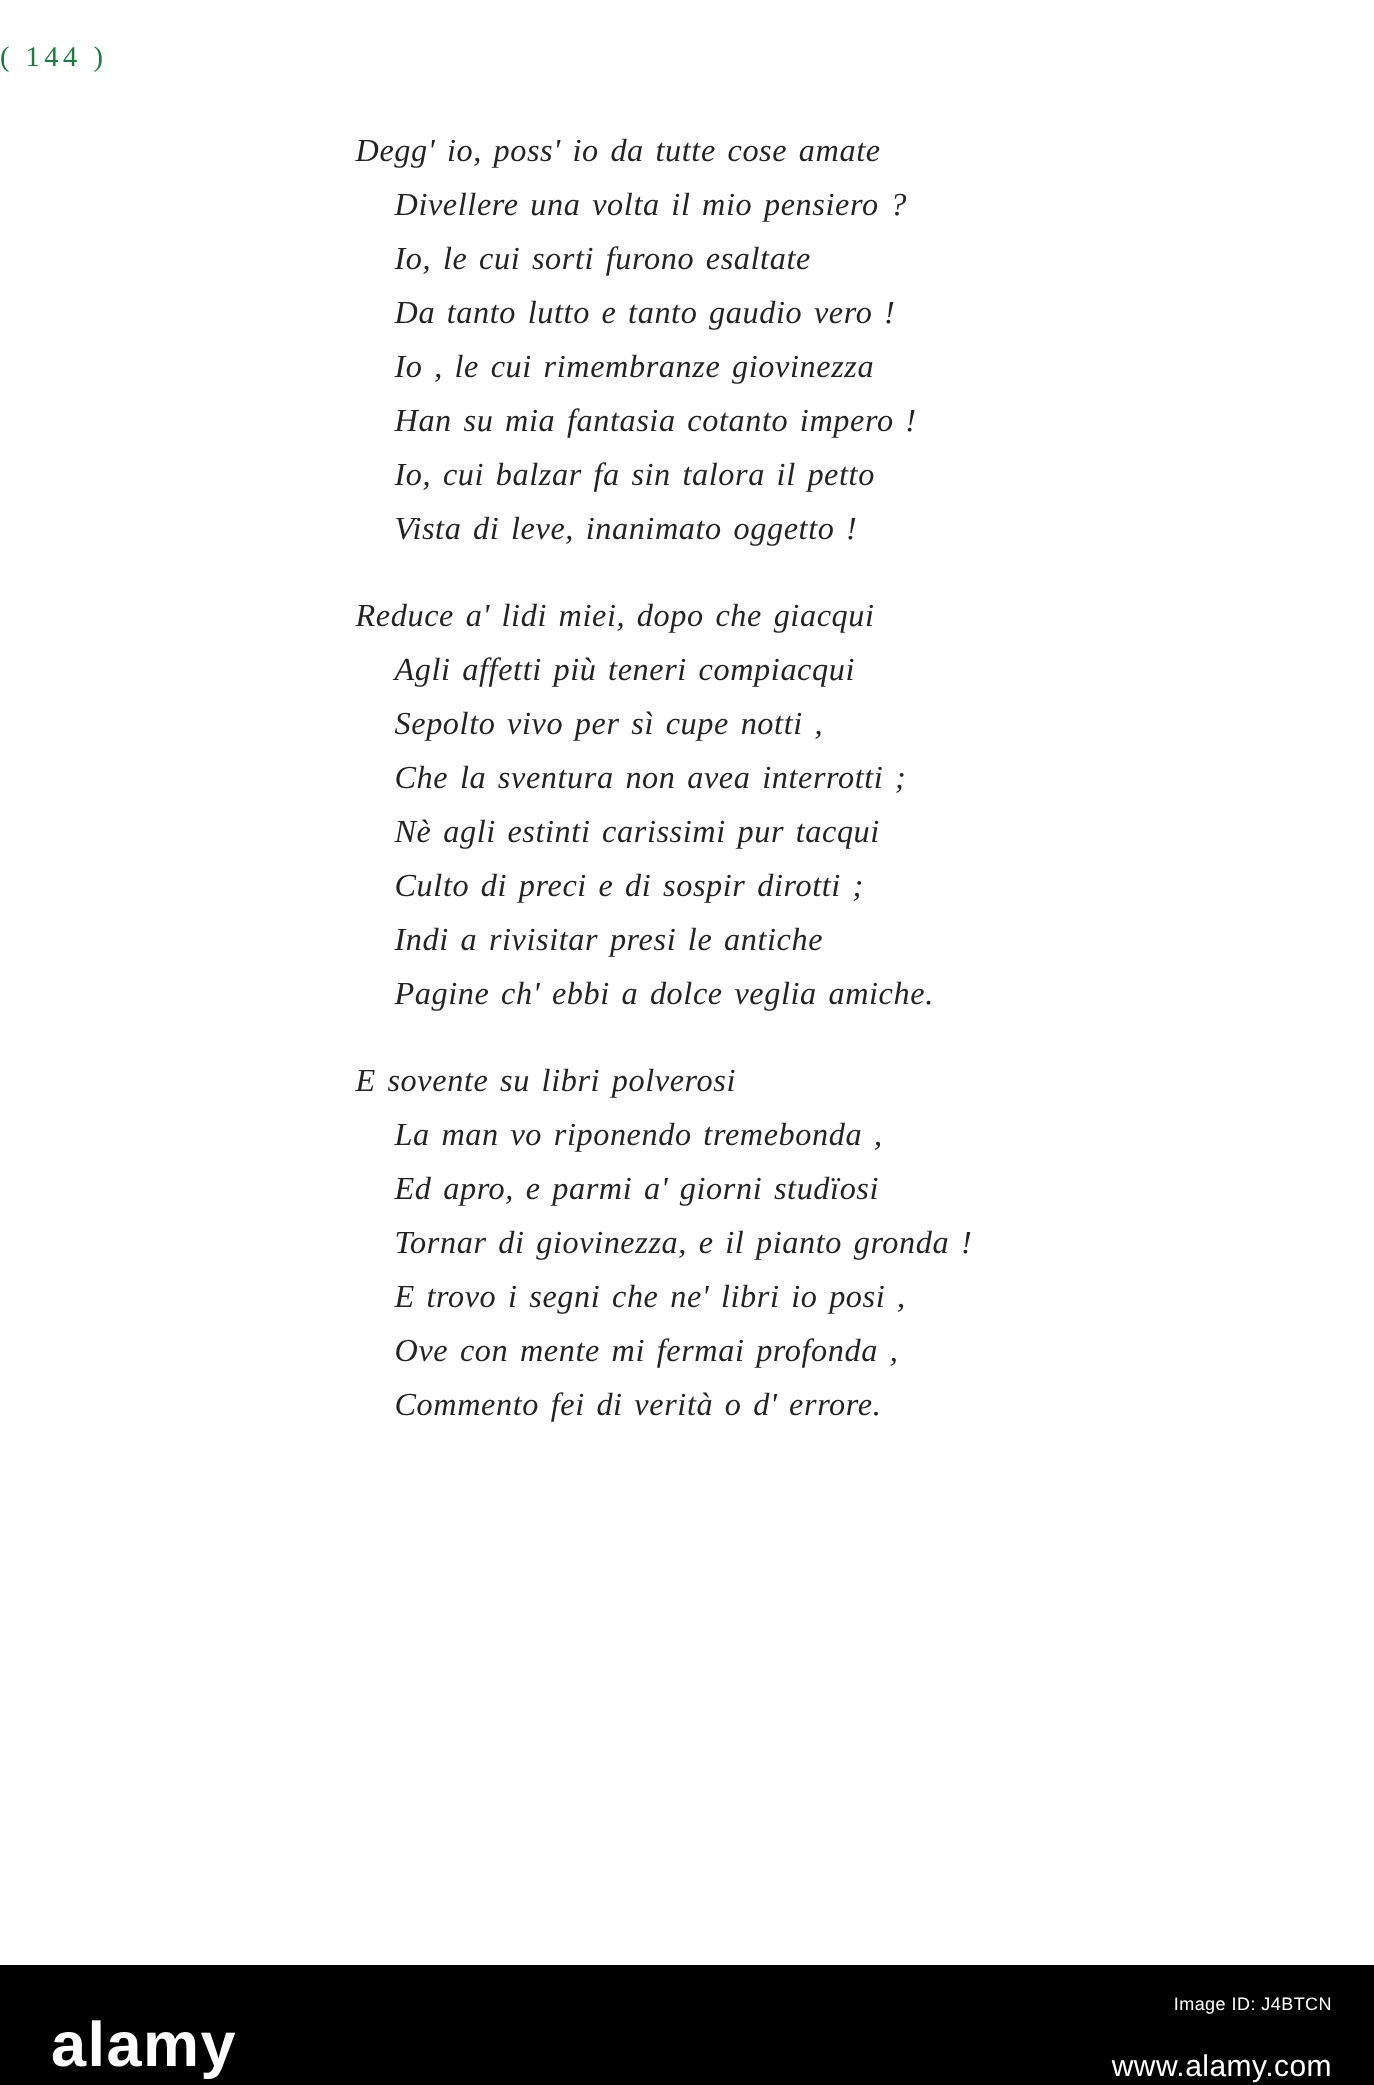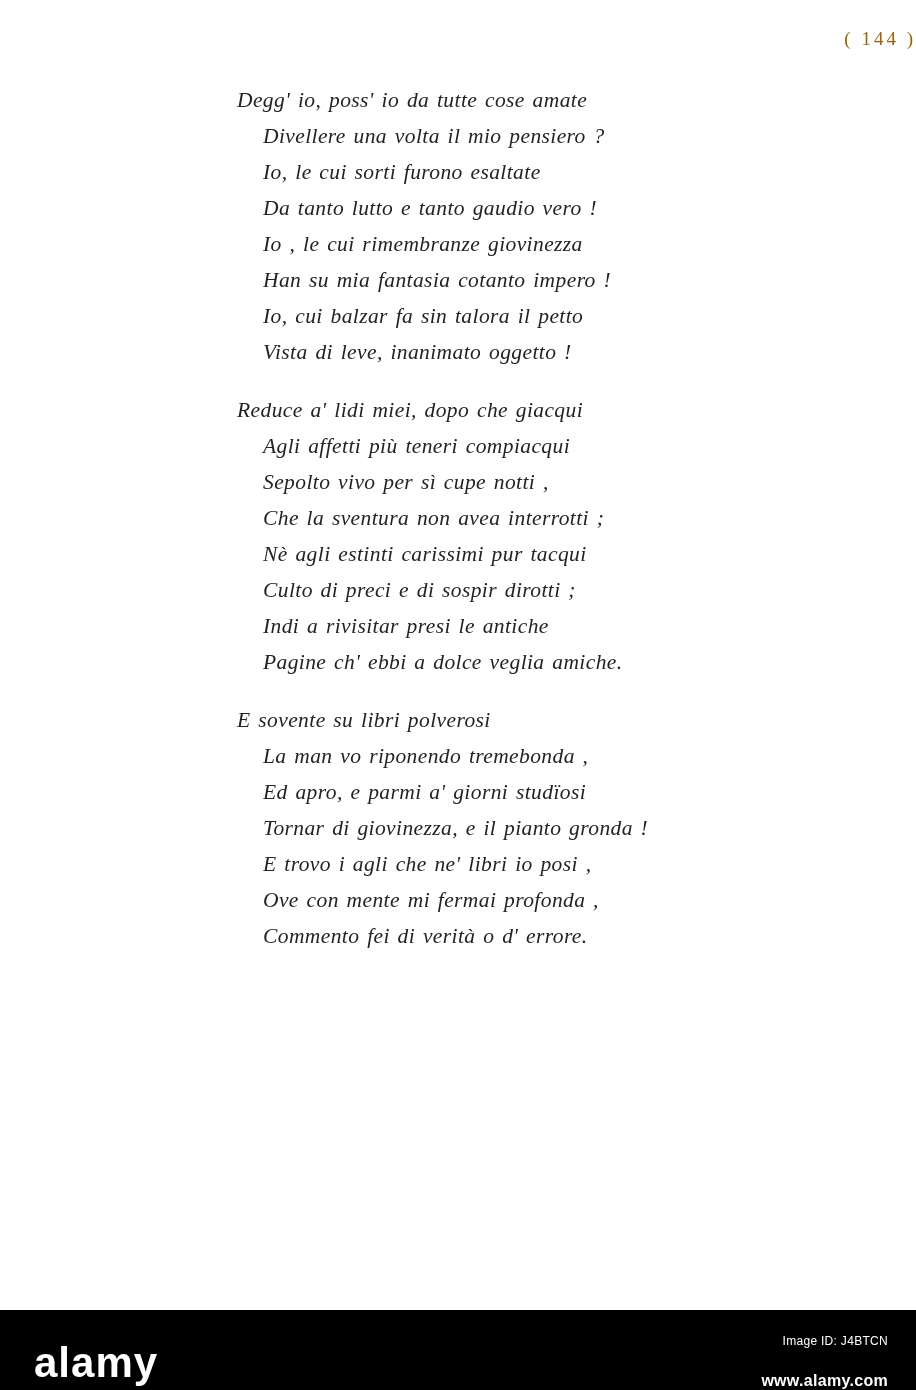--- a/index.html
+++ b/index.html
@@ -15,24 +15,24 @@
     background: #ffffff;
     overflow: hidden;
     font-family: "Liberation Serif", serif;
     color: #262626;
   }
   .page-number {
     position: absolute;
     top: 28px;
     left: 0;
     width: 100%;
-    text-align: right;
+    text-align: left;
     font-size: 19px;
     letter-spacing: 3px;
-    color: #a16207;
+    color: #15803d;
   }
   .poem {
     position: absolute;
     top: 82px;
     left: 237px;
     font-size: 21.5px;
     color: #232323;
   }
   .stanza {
     margin-bottom: 22px;
@@ -72,22 +72,22 @@
   }
   .watermark-info {
     text-align: right;
   }
   .watermark-id {
     font-size: 12px;
     margin-bottom: 24px;
     letter-spacing: 0.3px;
   }
   .watermark-url {
-    font-size: 16px;
-    font-weight: bold;
+    font-size: 20px;
+    font-weight: normal;
     letter-spacing: 0.3px;
   }
 </style>
 </head>
 <body>
 
 <div class="scan">
 
   <div class="page-number">( 144 )</div>
 
@@ -113,21 +113,21 @@
       <div class="line">Culto di preci e di sospir dirotti ;</div>
       <div class="line">Indi a rivisitar presi le antiche</div>
       <div class="line">Pagine ch' ebbi a dolce veglia amiche.</div>
     </div>
 
     <div class="stanza">
       <div class="line first">E sovente su libri polverosi</div>
       <div class="line">La man vo riponendo tremebonda ,</div>
       <div class="line">Ed apro, e parmi a' giorni studïosi</div>
       <div class="line">Tornar di giovinezza, e il pianto gronda !</div>
-      <div class="line">E trovo i agli che ne' libri io posi ,</div>
+      <div class="line">E trovo i segni che ne' libri io posi ,</div>
       <div class="line">Ove con mente mi fermai profonda ,</div>
       <div class="line">Commento fei di verità o d' errore.</div>
     </div>
 
   </div>
 
   <div class="watermark-bar">
     <div class="alamy-logo">alamy</div>
     <div class="watermark-info">
       <div class="watermark-id">Image ID: J4BTCN</div>

